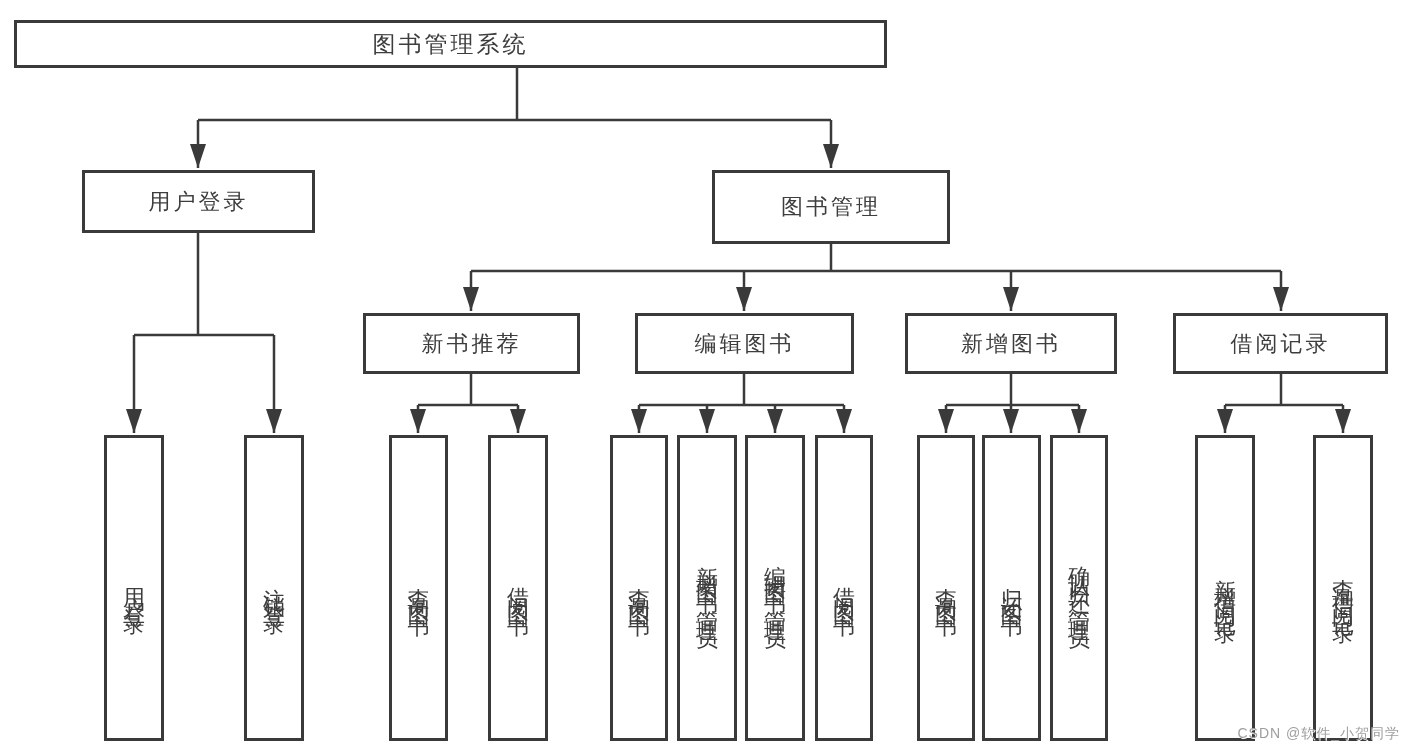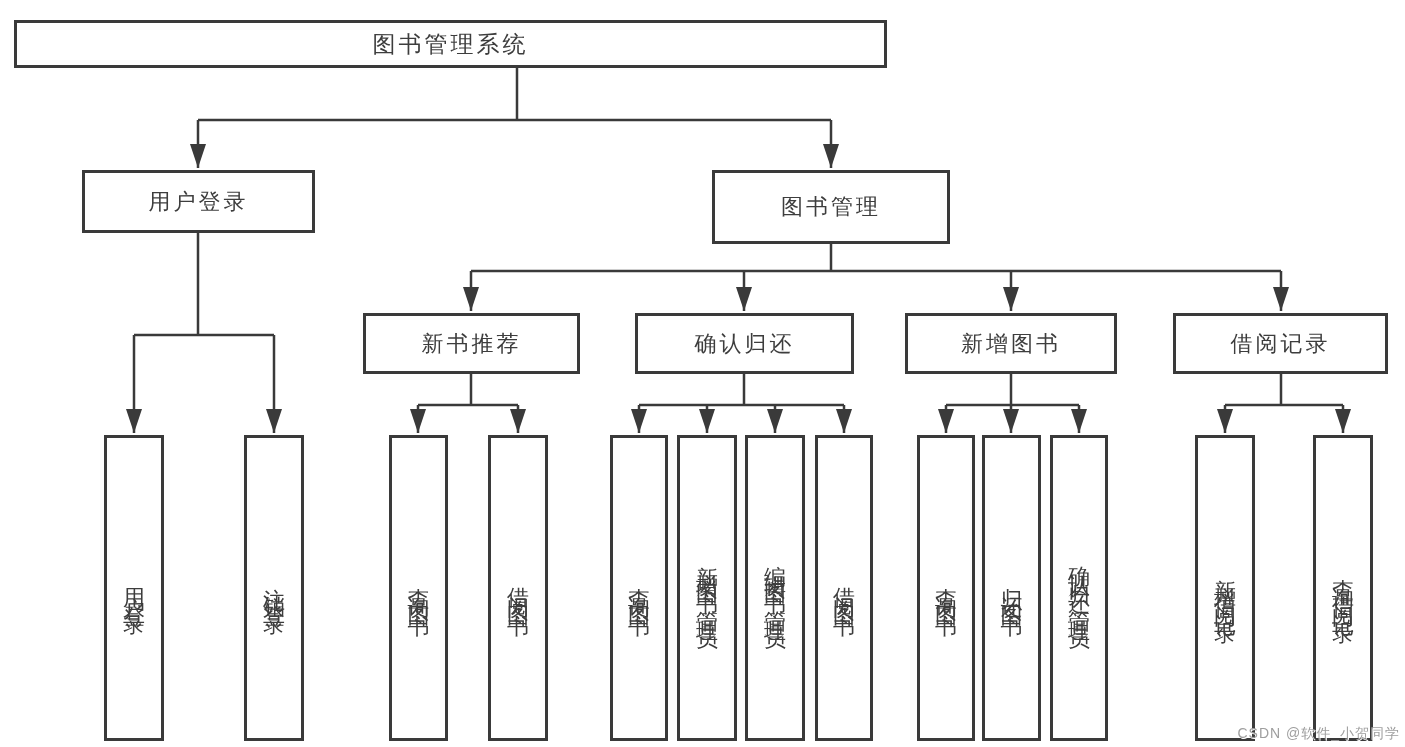--- a/index.html
+++ b/index.html
@@ -116,21 +116,21 @@
     <span>用户登录</span>
   </div>
   <div class="box h" style="left:712px;top:170px;width:238px;height:74px">
     <span>图书管理</span>
   </div>
 
   <div class="box h" style="left:363px;top:313px;width:217px;height:61px">
     <span>新书推荐</span>
   </div>
   <div class="box h" style="left:635px;top:313px;width:219px;height:61px">
-    <span>确认归还</span>
+    <span>编辑图书</span>
   </div>
   <div class="box h" style="left:905px;top:313px;width:212px;height:61px">
     <span>新增图书</span>
   </div>
   <div class="box h" style="left:1173px;top:313px;width:215px;height:61px">
     <span>借阅记录</span>
   </div>
 
   <div class="box v" style="left:104px;top:435px;width:60px;height:306px">
     <span>用户登录</span>

